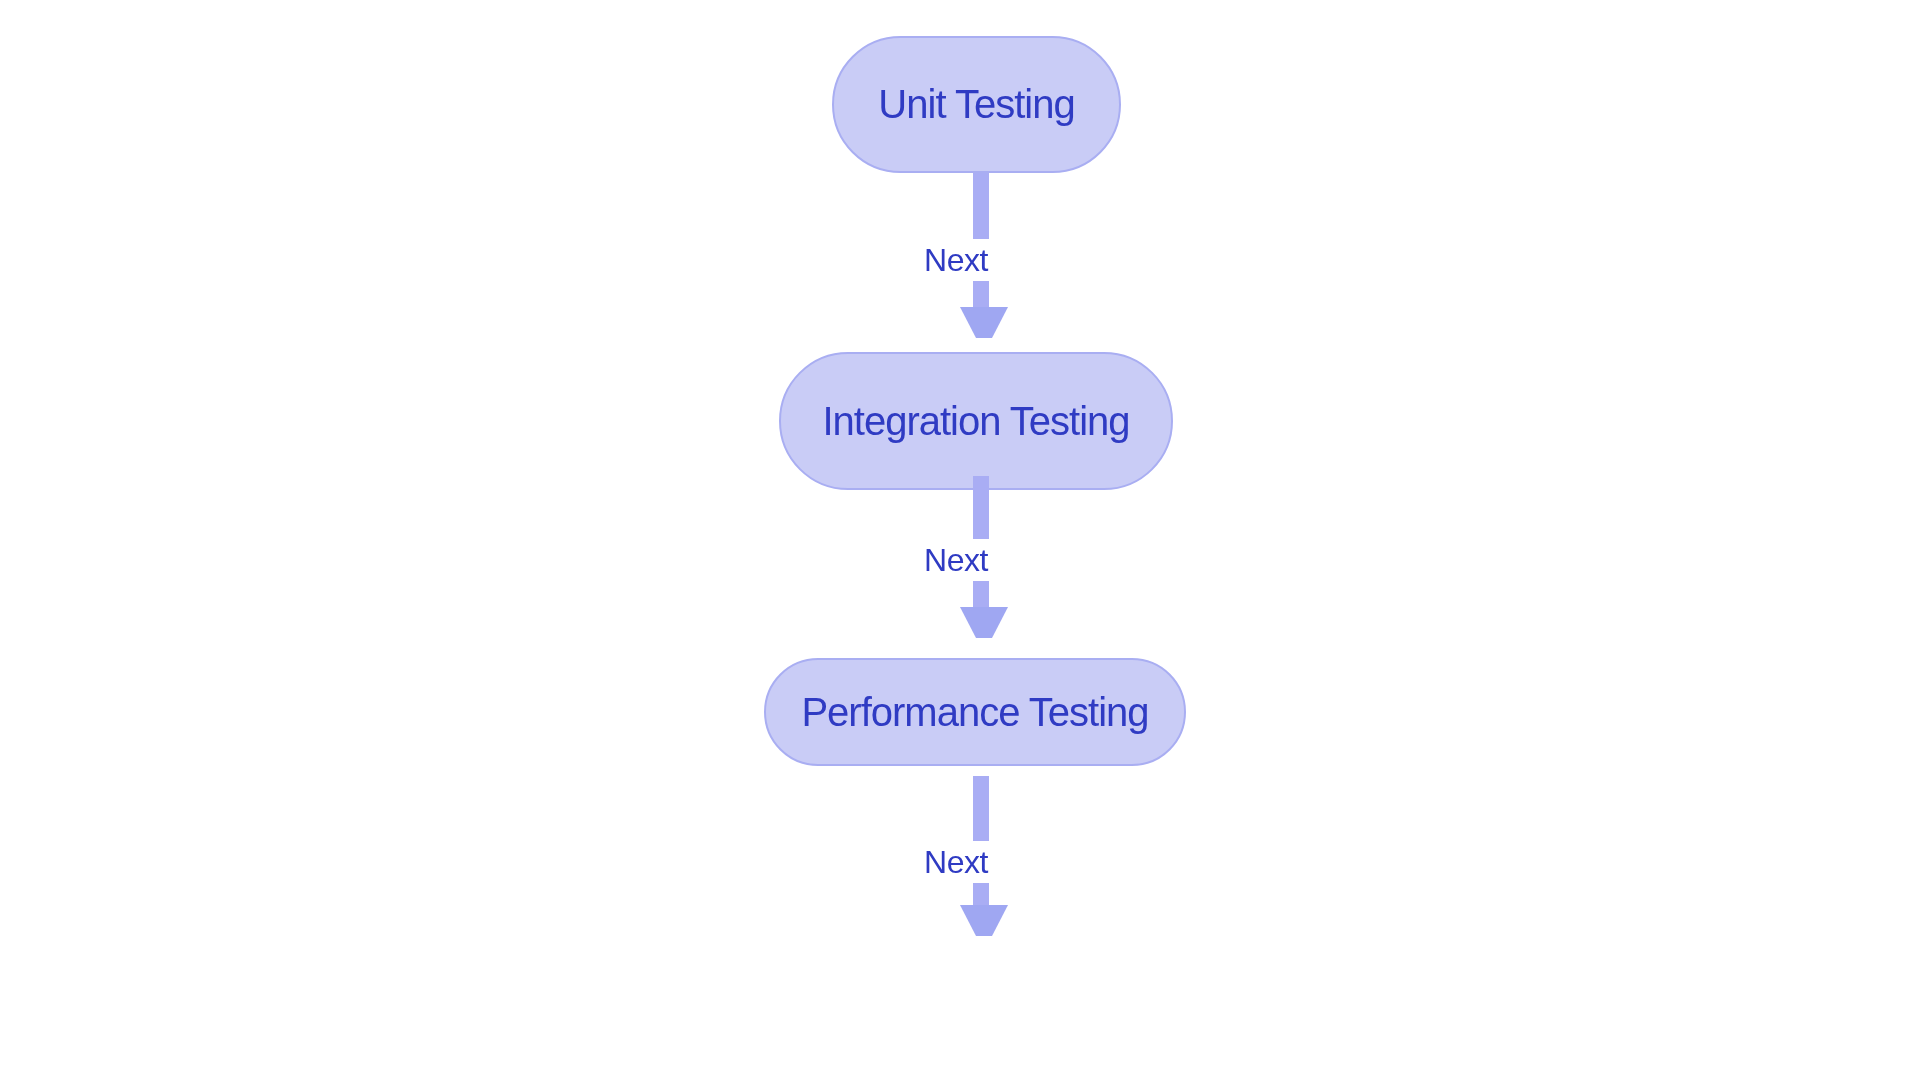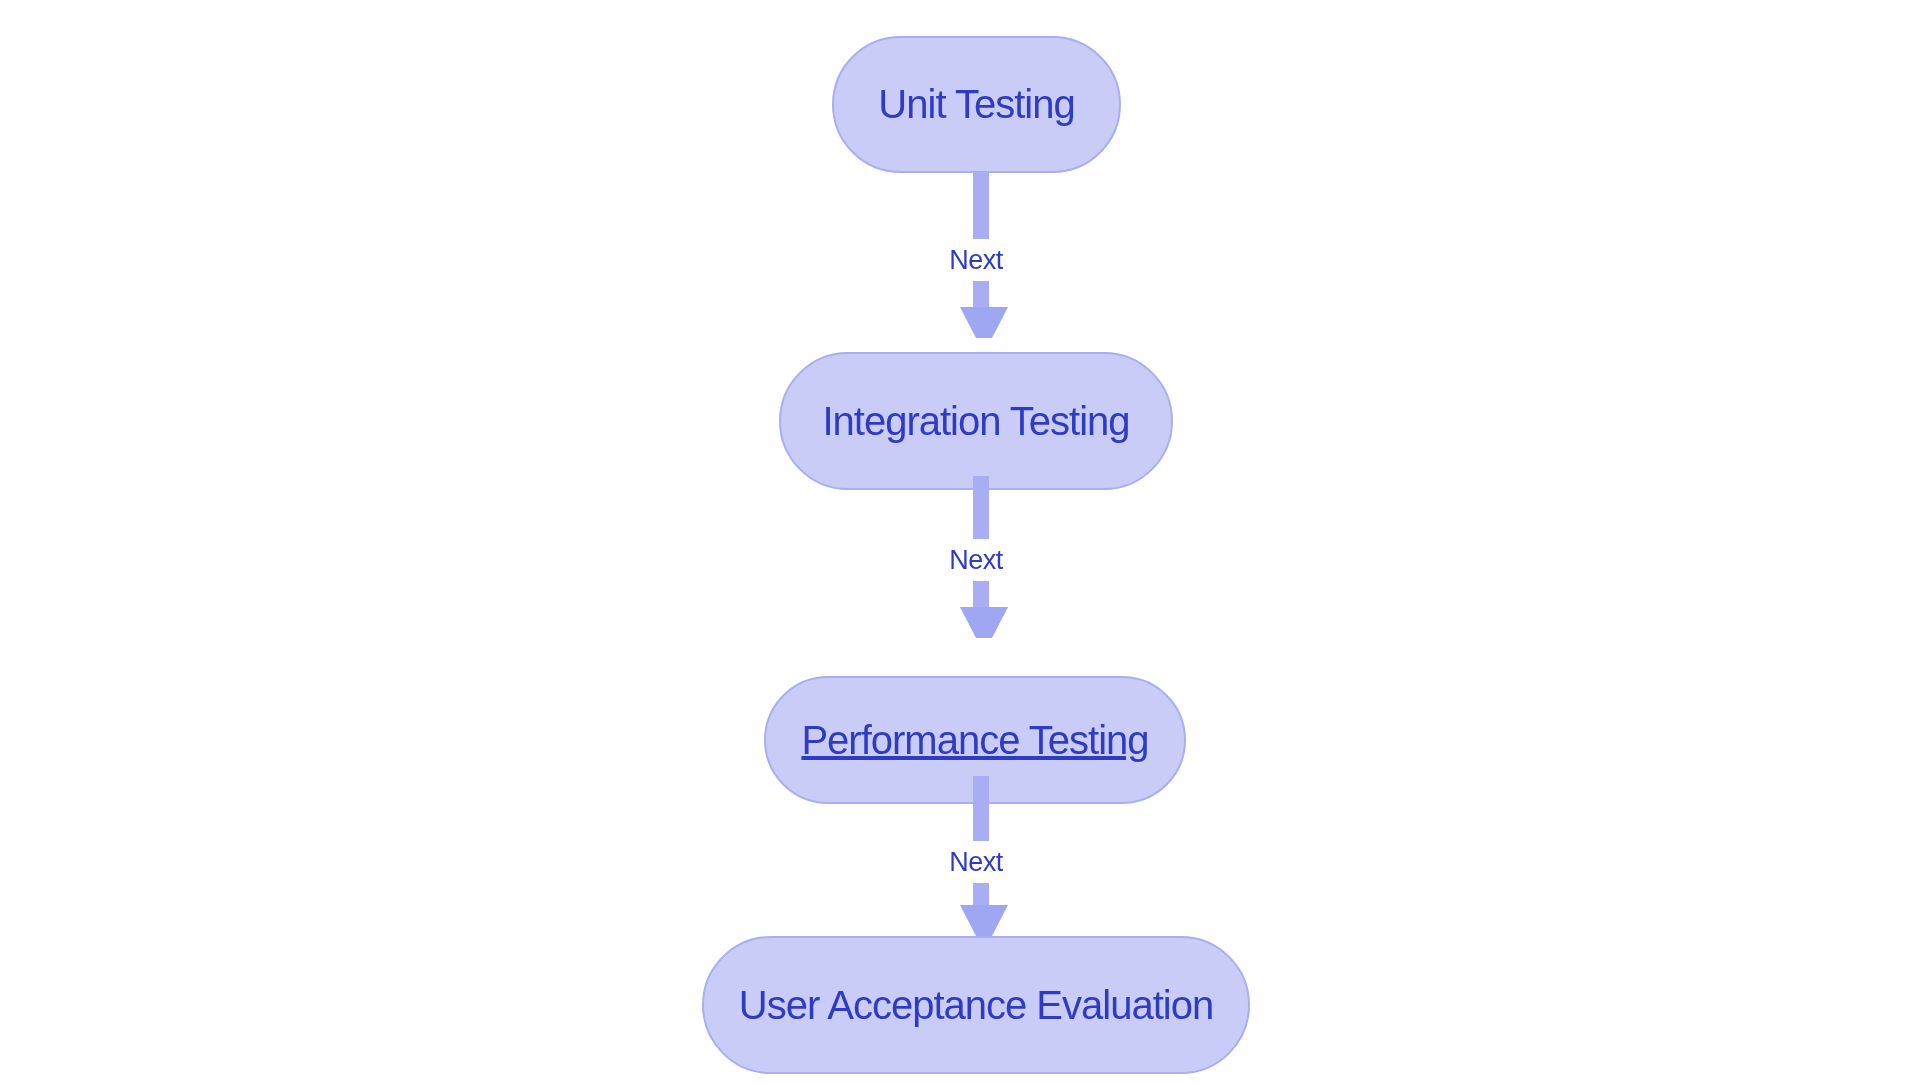--- a/index.html
+++ b/index.html
@@ -32,21 +32,21 @@
     background: var(--node-fill);
     border: 2.5px solid var(--node-border);
     border-radius: 70px;
     color: var(--node-text);
     font-size: 40px;
     letter-spacing: -1px;
     white-space: nowrap;
   }
   .node-1 { left: 816px; top: 20px;  width: 289px; height: 137px; }
   .node-2 { left: 763px; top: 336px; width: 394px; height: 138px; }
-  .node-3 { left: 748px; top: 660px; width: 422px; height: 128px; text-decoration: underline; }
+  .node-3 { left: 748px; top: 642px; width: 422px; height: 108px; }
   .node-4 { left: 686px; top: 920px; width: 548px; height: 138px; }
 
   .edge-line {
     position: absolute;
     left: 957px;
     width: 6px;
     background: var(--edge-line);
   }
   .line-1 { top: 157px; height: 135px; }
   .line-2 { top: 460px; height: 132px; }
@@ -59,25 +59,25 @@
     border-left: 16px solid transparent;
     border-right: 16px solid transparent;
     border-top: 31px solid var(--arrowhead);
   }
   .arrow-1 { top: 291px; }
   .arrow-2 { top: 591px; }
   .arrow-3 { top: 889px; }
 
   .edge-label {
     position: absolute;
-    left: 880px;
+    left: 860px;
     width: 160px;
     text-align: center;
     color: var(--edge-label-text);
-    font-size: 27px;
+    font-size: 32px;
     letter-spacing: -0.5px;
     line-height: 42px;
   }
   .edge-label span {
     background: var(--edge-label-bg);
     padding: 0 8px;
     display: inline-block;
   }
   .label-1 { top: 215px; }
   .label-2 { top: 515px; }
@@ -111,17 +111,14 @@
   <div class="flow-node node-3">
     <span>Performance Testing</span>
   </div>
 
   <div class="edge-line line-3"></div>
   <div class="edge-label label-3">
     <span>Next</span>
   </div>
   <div class="edge-arrowhead arrow-3"></div>
 
-  <div class="flow-node node-4">
-    <span>User Acceptance Evaluation</span>
-  </div>
 
 </div>
 
 </body></html>

